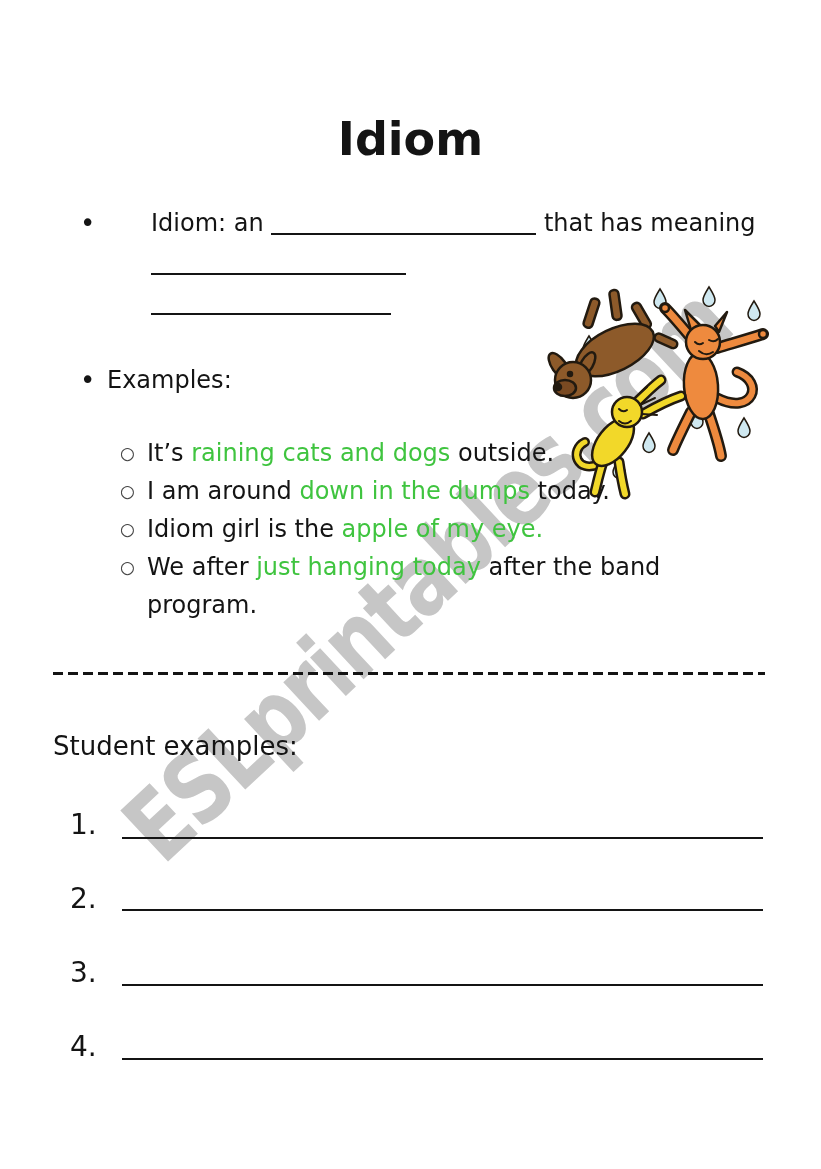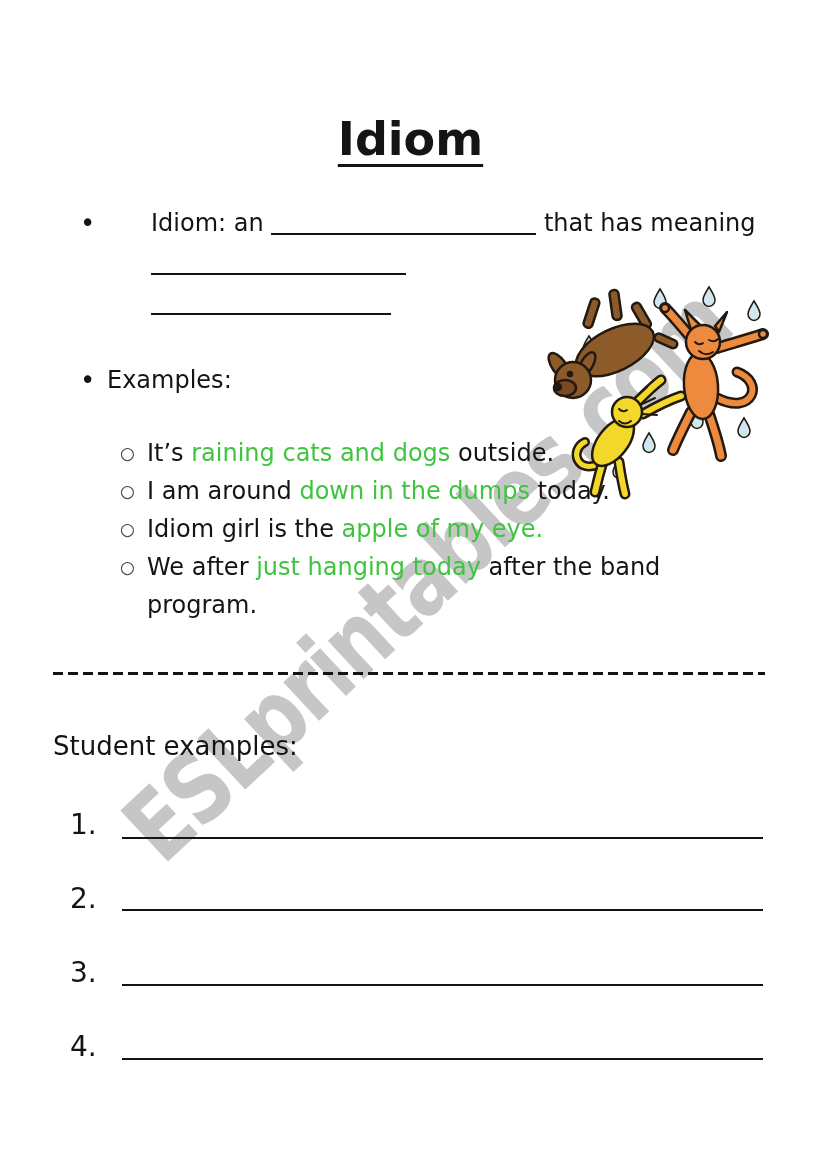--- a/index.html
+++ b/index.html
@@ -13,21 +13,21 @@
     position:absolute; left:427px; top:575px; z-index:1;
     transform:translate(-50%,-50%) rotate(-43deg) scaleX(0.82);
     font-size:96px; font-weight:bold; letter-spacing:-3px;
     color:var(--watermark,#c6c6c6); white-space:nowrap; user-select:none;
   }
   .z { position:absolute; z-index:2; }
   
   .title {
     left:0; right:0; top:112px; text-align:center;
     font-size:46px; font-weight:bold;
-    text-decoration:underline; text-decoration-thickness:3px; text-underline-offset:9px;
+    text-decoration-thickness:3px; text-underline-offset:9px;
   }
   
   .bullet-row { font-size:24px; line-height:40px; }
   .bullet-row .marker {
     display:inline-block; width:27px; vertical-align:top;
     font-size:26px;
   }
   .bullet-body { display:inline-block; vertical-align:top; width:665px; }
   .def-line { white-space:nowrap;margin-left:44px; }
   .blank {

